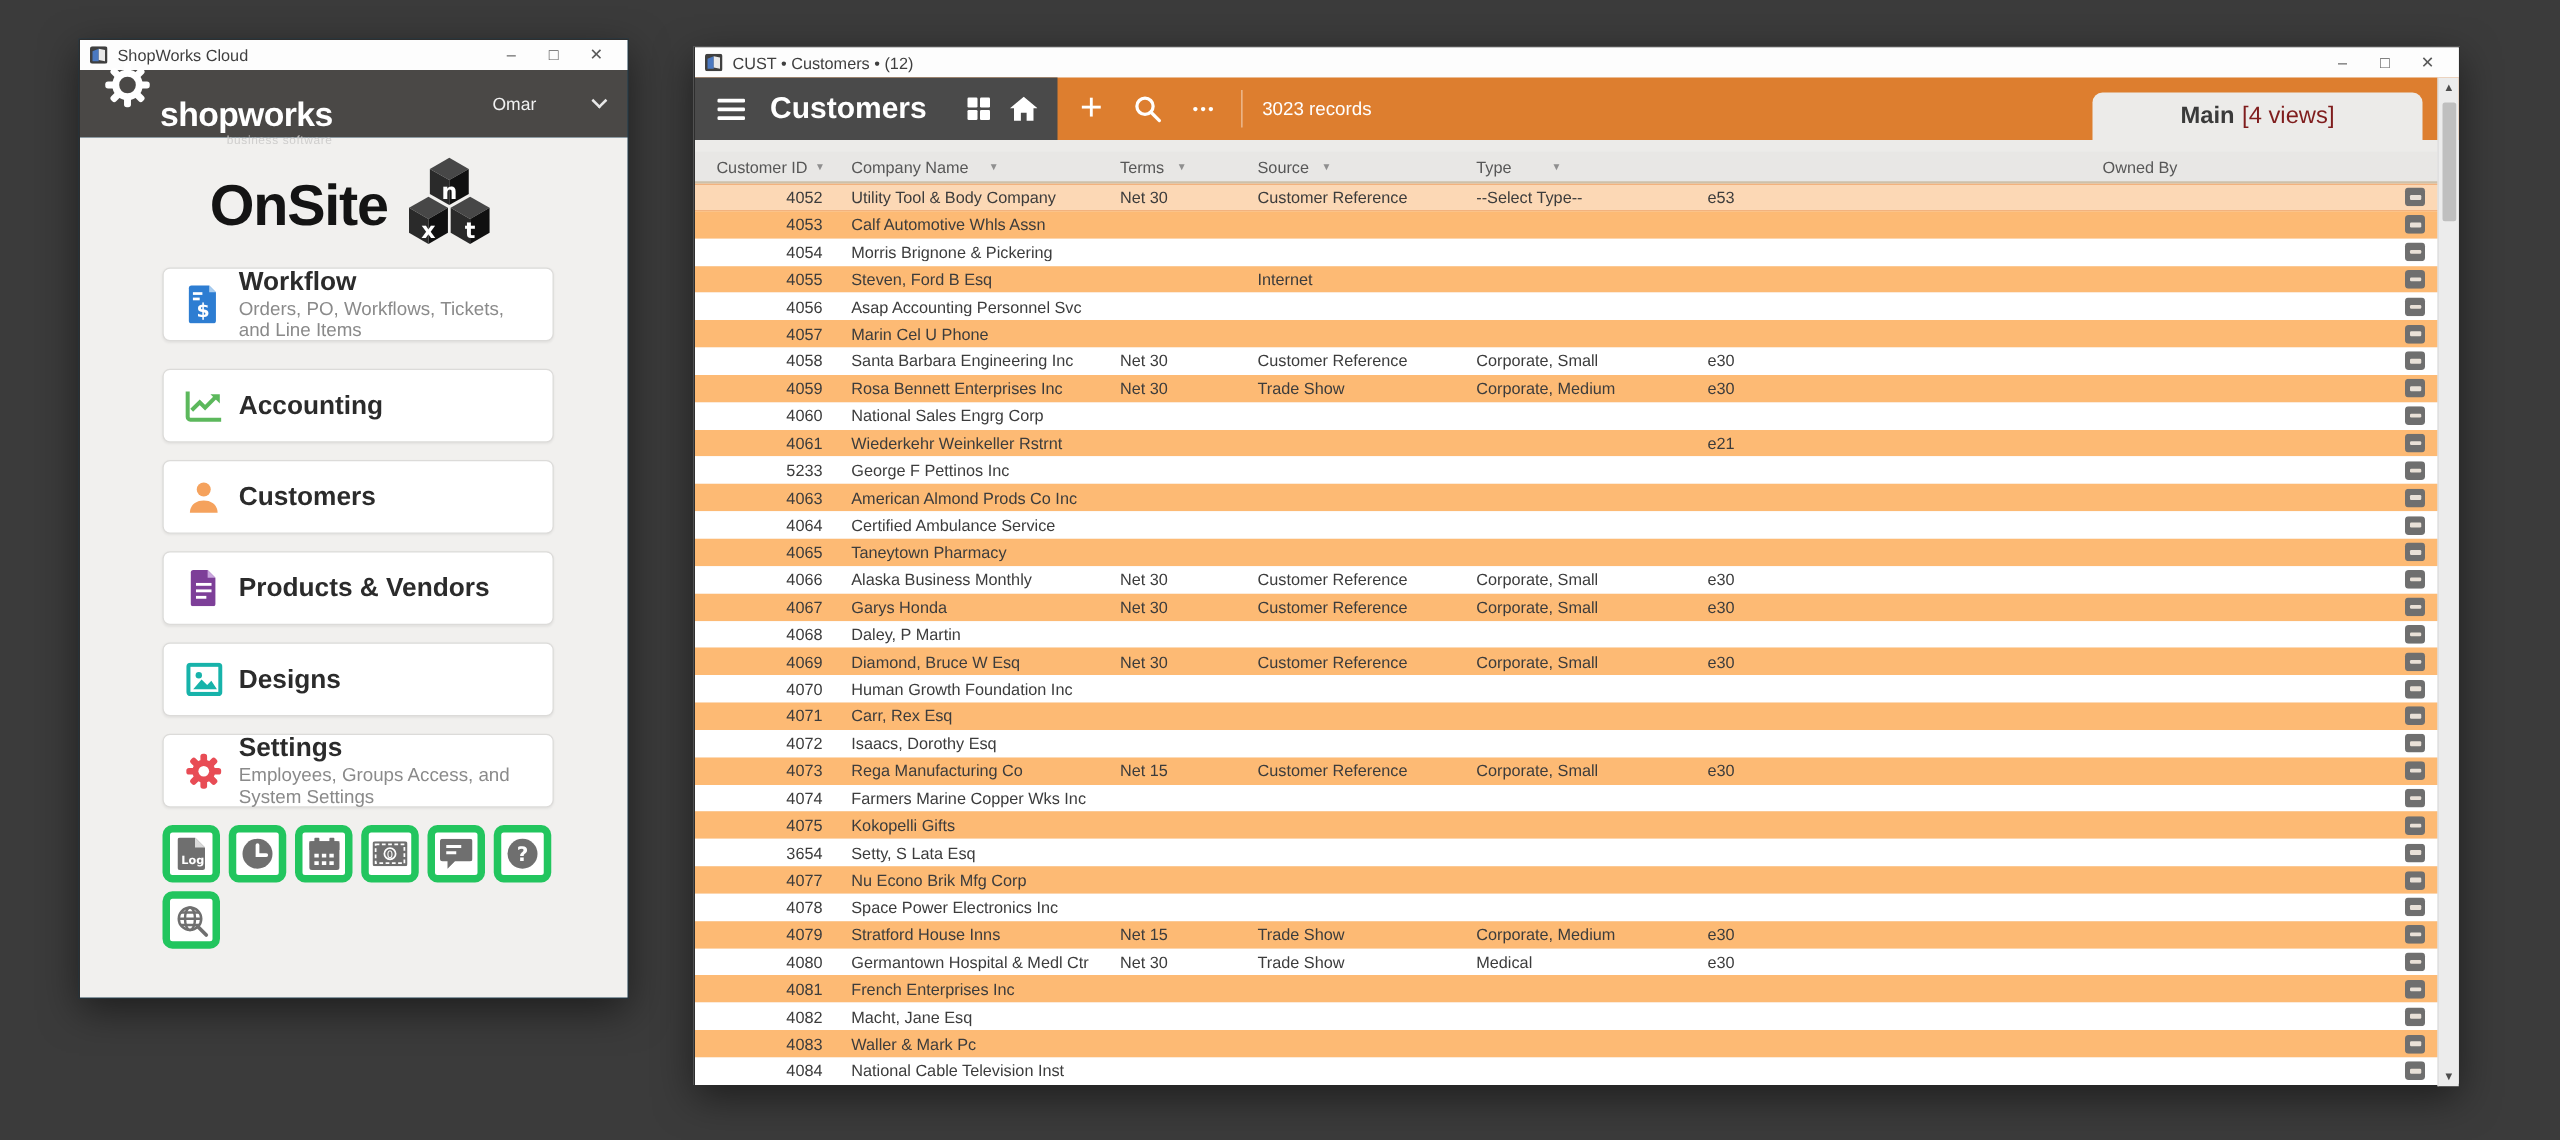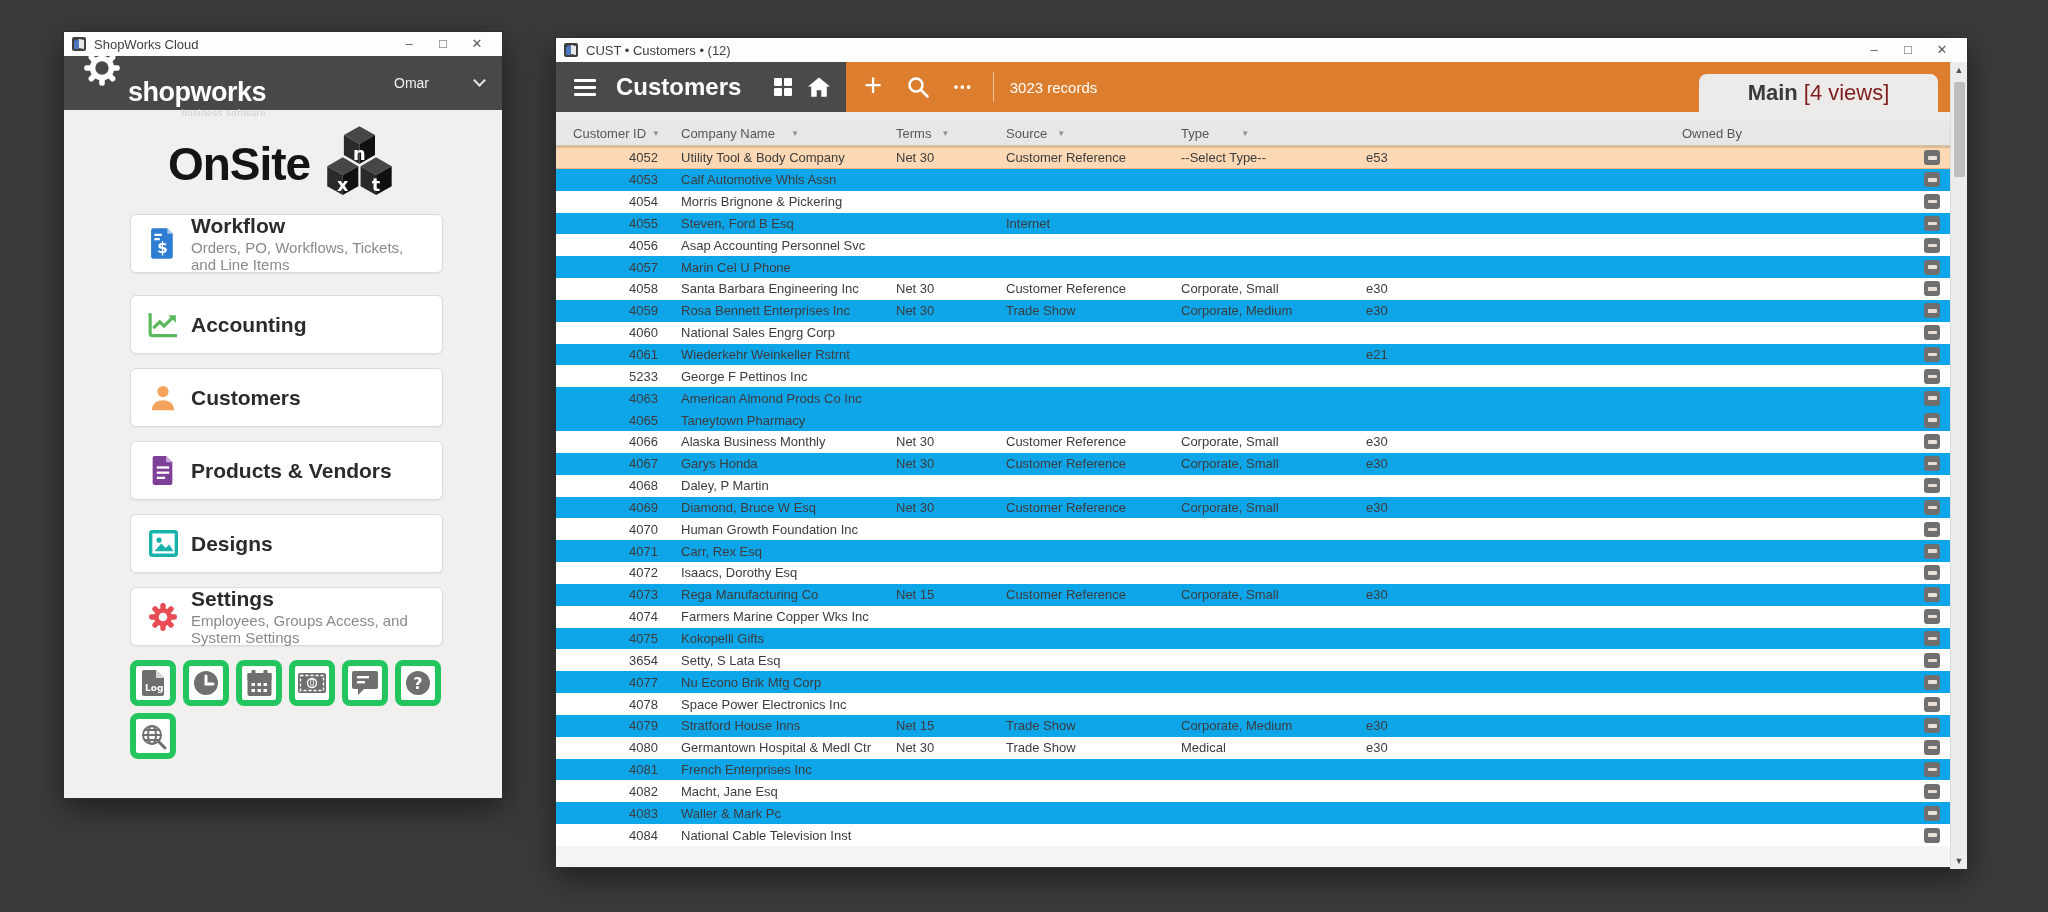--- a/index.html
+++ b/index.html
@@ -53,41 +53,41 @@
   .tb-title { color:#fff; font-size:24px; font-weight:bold; margin-left:20px; white-space:nowrap; }
   .grid-ico { margin-left:auto; display:grid; grid-template-columns:8px 8px; grid-template-rows:8px 8px; gap:2px; cursor:pointer; }
   .grid-ico i { background:#fff; border-radius:1px; }
   .home-ico { margin:0 16px 0 16px; cursor:pointer; display:flex; }
   .tb-orange { flex:1; display:flex; align-items:center; }
   .tb-plus { color:#fff; font-size:31px; font-weight:300; margin-left:18px; line-height:1; cursor:pointer; padding-bottom:4px; }
   .tb-search { margin-left:24px; cursor:pointer; display:flex; }
   .tb-ellipsis { color:#fff; font-size:12px; font-weight:bold; letter-spacing:2px; margin-left:24px; cursor:pointer; }
   .tb-divider { width:1px; height:30px; background:rgba(255,255,255,.55); margin-left:20px; }
   .tb-records { color:#fff; font-size:15px; margin-left:16px; white-space:nowrap; }
-  .main-tab { position:absolute; right:29px; bottom:0; width:239px; height:38px; background:#ecebe9; border-radius:8px 8px 0 0; display:flex; align-items:center; justify-content:center; font-size:22px; cursor:pointer;text-align:right; }
+  .main-tab { position:absolute; right:29px; bottom:0; width:264px; height:38px; background:#ecebe9; border-radius:8px 8px 0 0; display:flex; align-items:center; justify-content:center; font-size:19px; cursor:pointer;text-align:right; }
   .main-tab .t1 { font-weight:bold; color:#3a3a3a; margin-right:6px; }
   .main-tab .t2 { color:#7f1d1d; }
 
   .tab-band { height:9px; background:#ecebe9; width:1396px; }
 
   .thead-row, .trow { display:grid; grid-template-columns:110px 230px 110px 175px 185px 310px 240px 36px; width:1396px; }
   .thead-row { height:26px; background:#e8e7e5; border-bottom:2px solid #cdc1aa; align-items:center; font-size:13px; color:#575757; }
   .hcell { display:flex; align-items:center; white-space:nowrap; cursor:pointer; }
   .hcell .arr { font-size:8px; color:#8f8f8f; margin-left:10px; }
   .hcell.h0 { justify-content:flex-end; padding-right:6px;padding-left:36px; }
   .hcell.h0 .arr { margin-left:6px; }
   .hcell.h1 { padding-left:15px; }
   .hcell.h1 .arr { margin-left:16px; }
   .hcell.h2 .arr { margin-left:10px; }
   .hcell.h4 .arr { margin-left:32px; }
   .hcell.h6 { padding-left:6px; cursor:default; }
 
   #rows { }
   .trow { height:21.85px; align-items:center; font-size:13px; color:#3c3c3c; cursor:pointer; }
-  .trow.odd { background:#0ea5e9; }
+  .trow.odd { background:#fdba74; }
   .trow.even { background:#ffffff; }
   .trow.hl { background:#fcd8b5; border-top:1px solid #f2b27e; border-bottom:1px solid #f2b27e; }
   .trow span { white-space:nowrap; overflow:hidden; }
   .c0 { text-align:right; padding-right:8px; }
   .c1 { padding-left:15px; }
   .c6 { padding-left:6px; }
   .c7 { display:flex; justify-content:flex-start; padding-left:8px; }
   .row-btn { width:16px; height:15px; background:#6f6f6f; border-radius:3px; display:flex; align-items:center; justify-content:center; }
   .row-btn i { width:9px; height:3.5px; background:#e9e1d8; border-radius:1px; display:block; }
 
@@ -573,20 +573,34 @@
     <span class="c3"></span>
     <span class="c4"></span>
     <span class="c5"></span>
     <span class="c6"></span>
     <span class="c7">
           <span class="row-btn">
             <i></i>
           </span>
         </span>
   </div>
+      <div class="trow even">
+    <span class="c0">4064</span>
+    <span class="c1">Certified Ambulance Service</span>
+    <span class="c2"></span>
+    <span class="c3"></span>
+    <span class="c4"></span>
+    <span class="c5"></span>
+    <span class="c6"></span>
+    <span class="c7">
+          <span class="row-btn">
+            <i></i>
+          </span>
+        </span>
+  </div>
       <div class="trow odd">
     <span class="c0">4065</span>
     <span class="c1">Taneytown Pharmacy</span>
     <span class="c2"></span>
     <span class="c3"></span>
     <span class="c4"></span>
     <span class="c5"></span>
     <span class="c6"></span>
     <span class="c7">
           <span class="row-btn">

